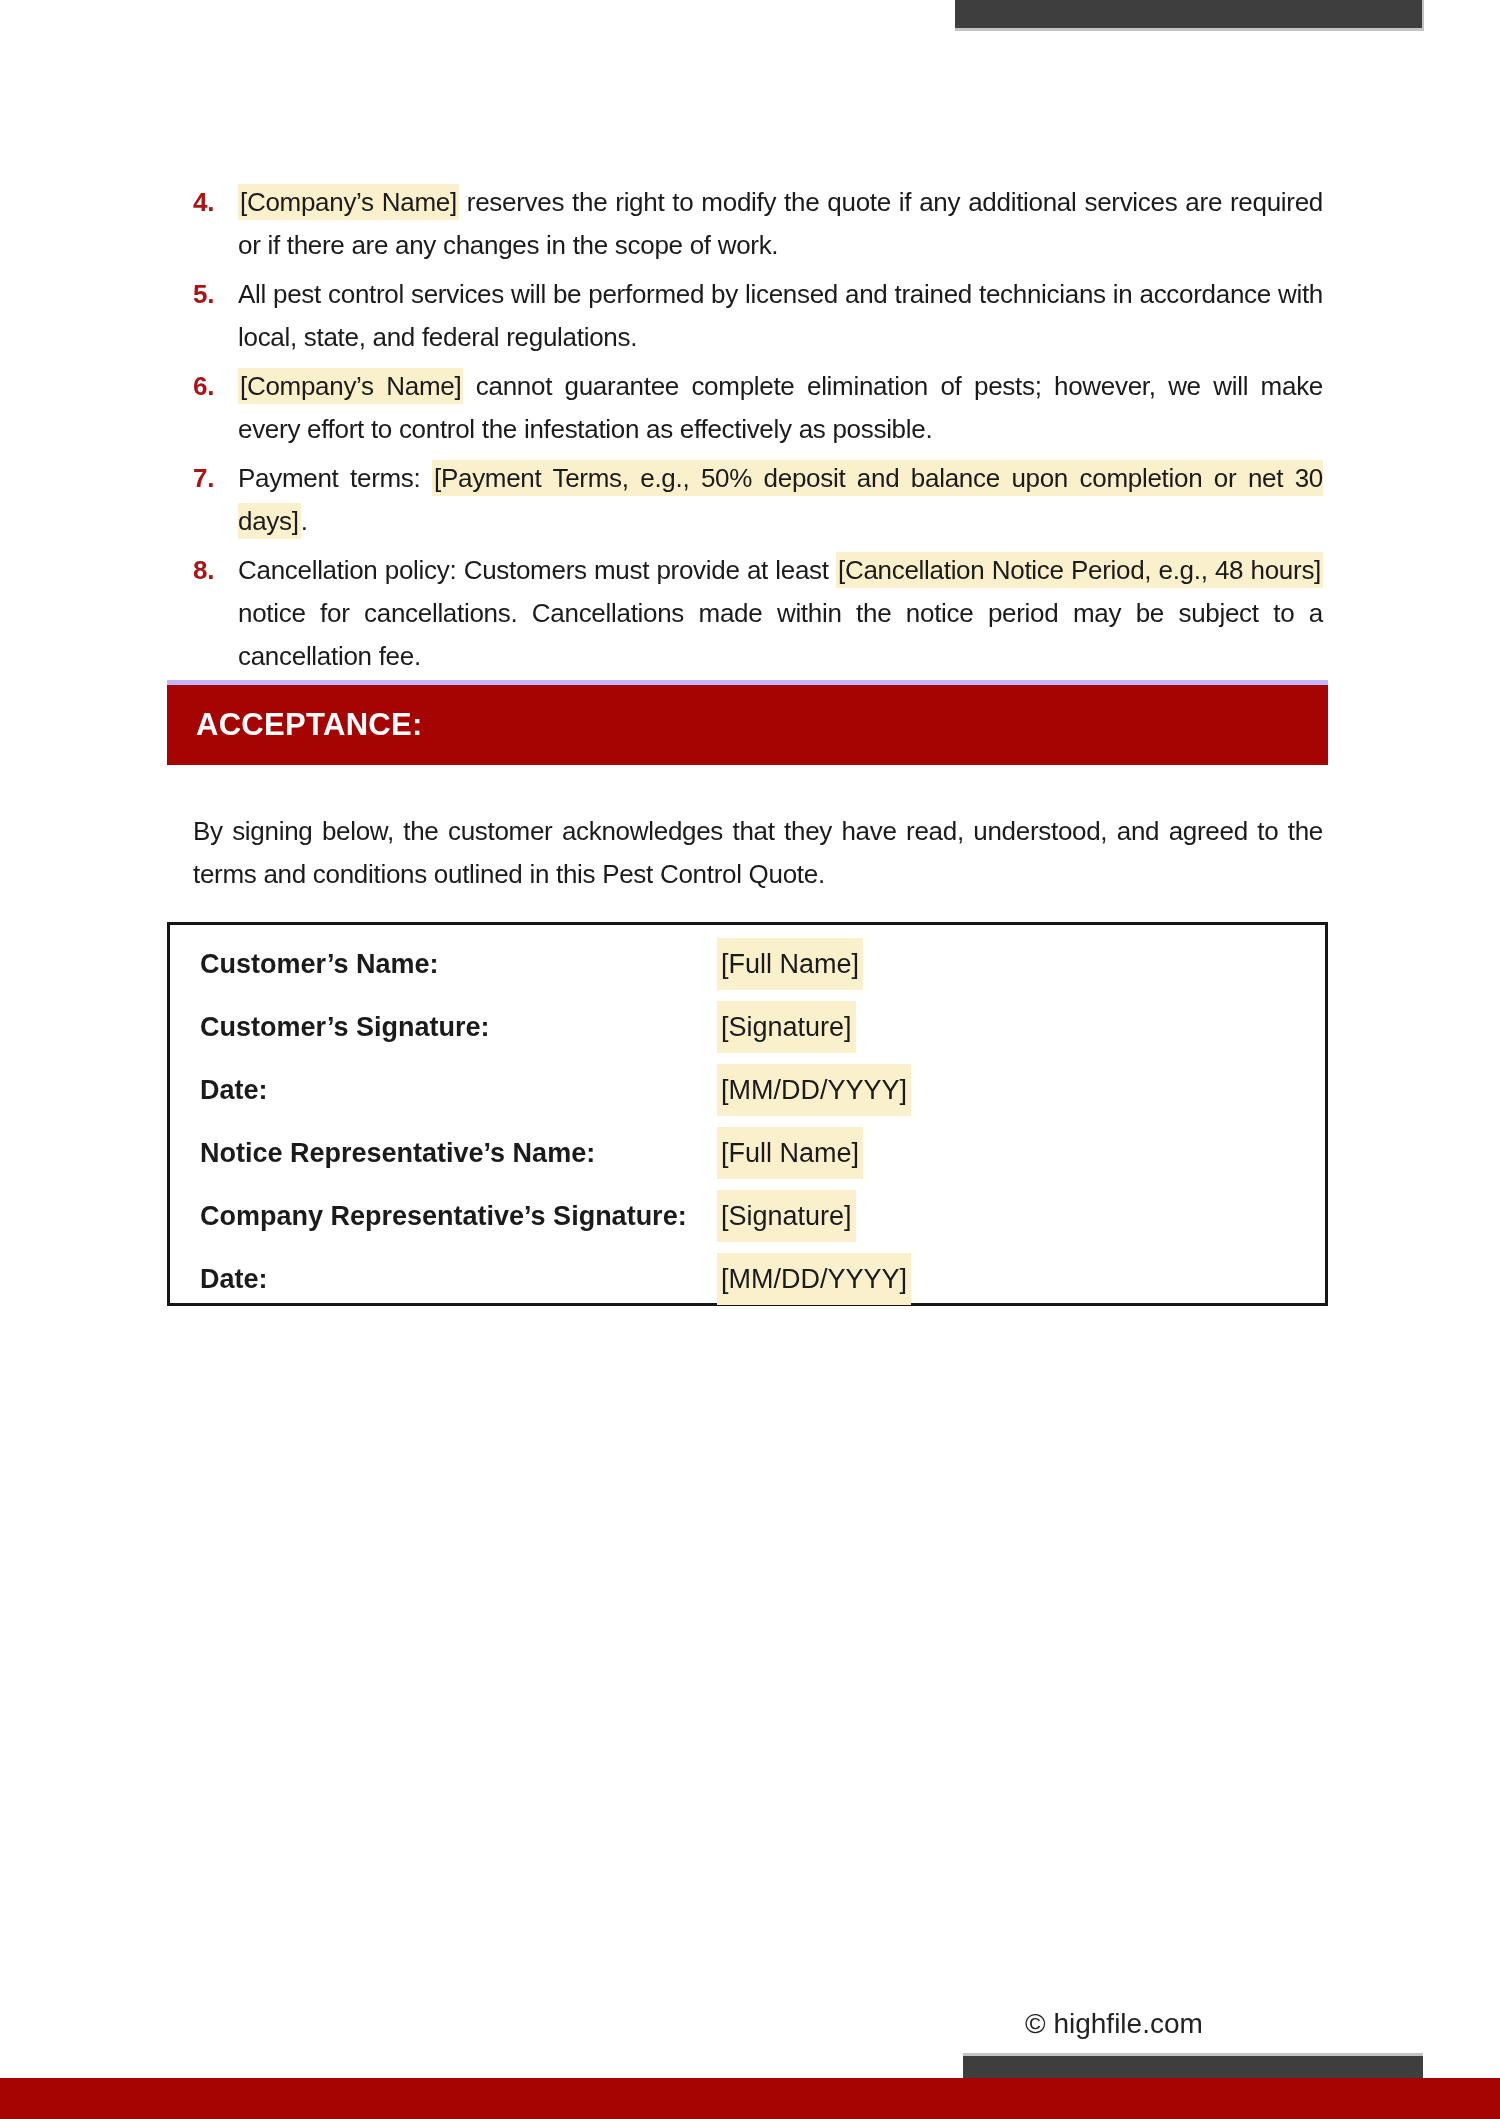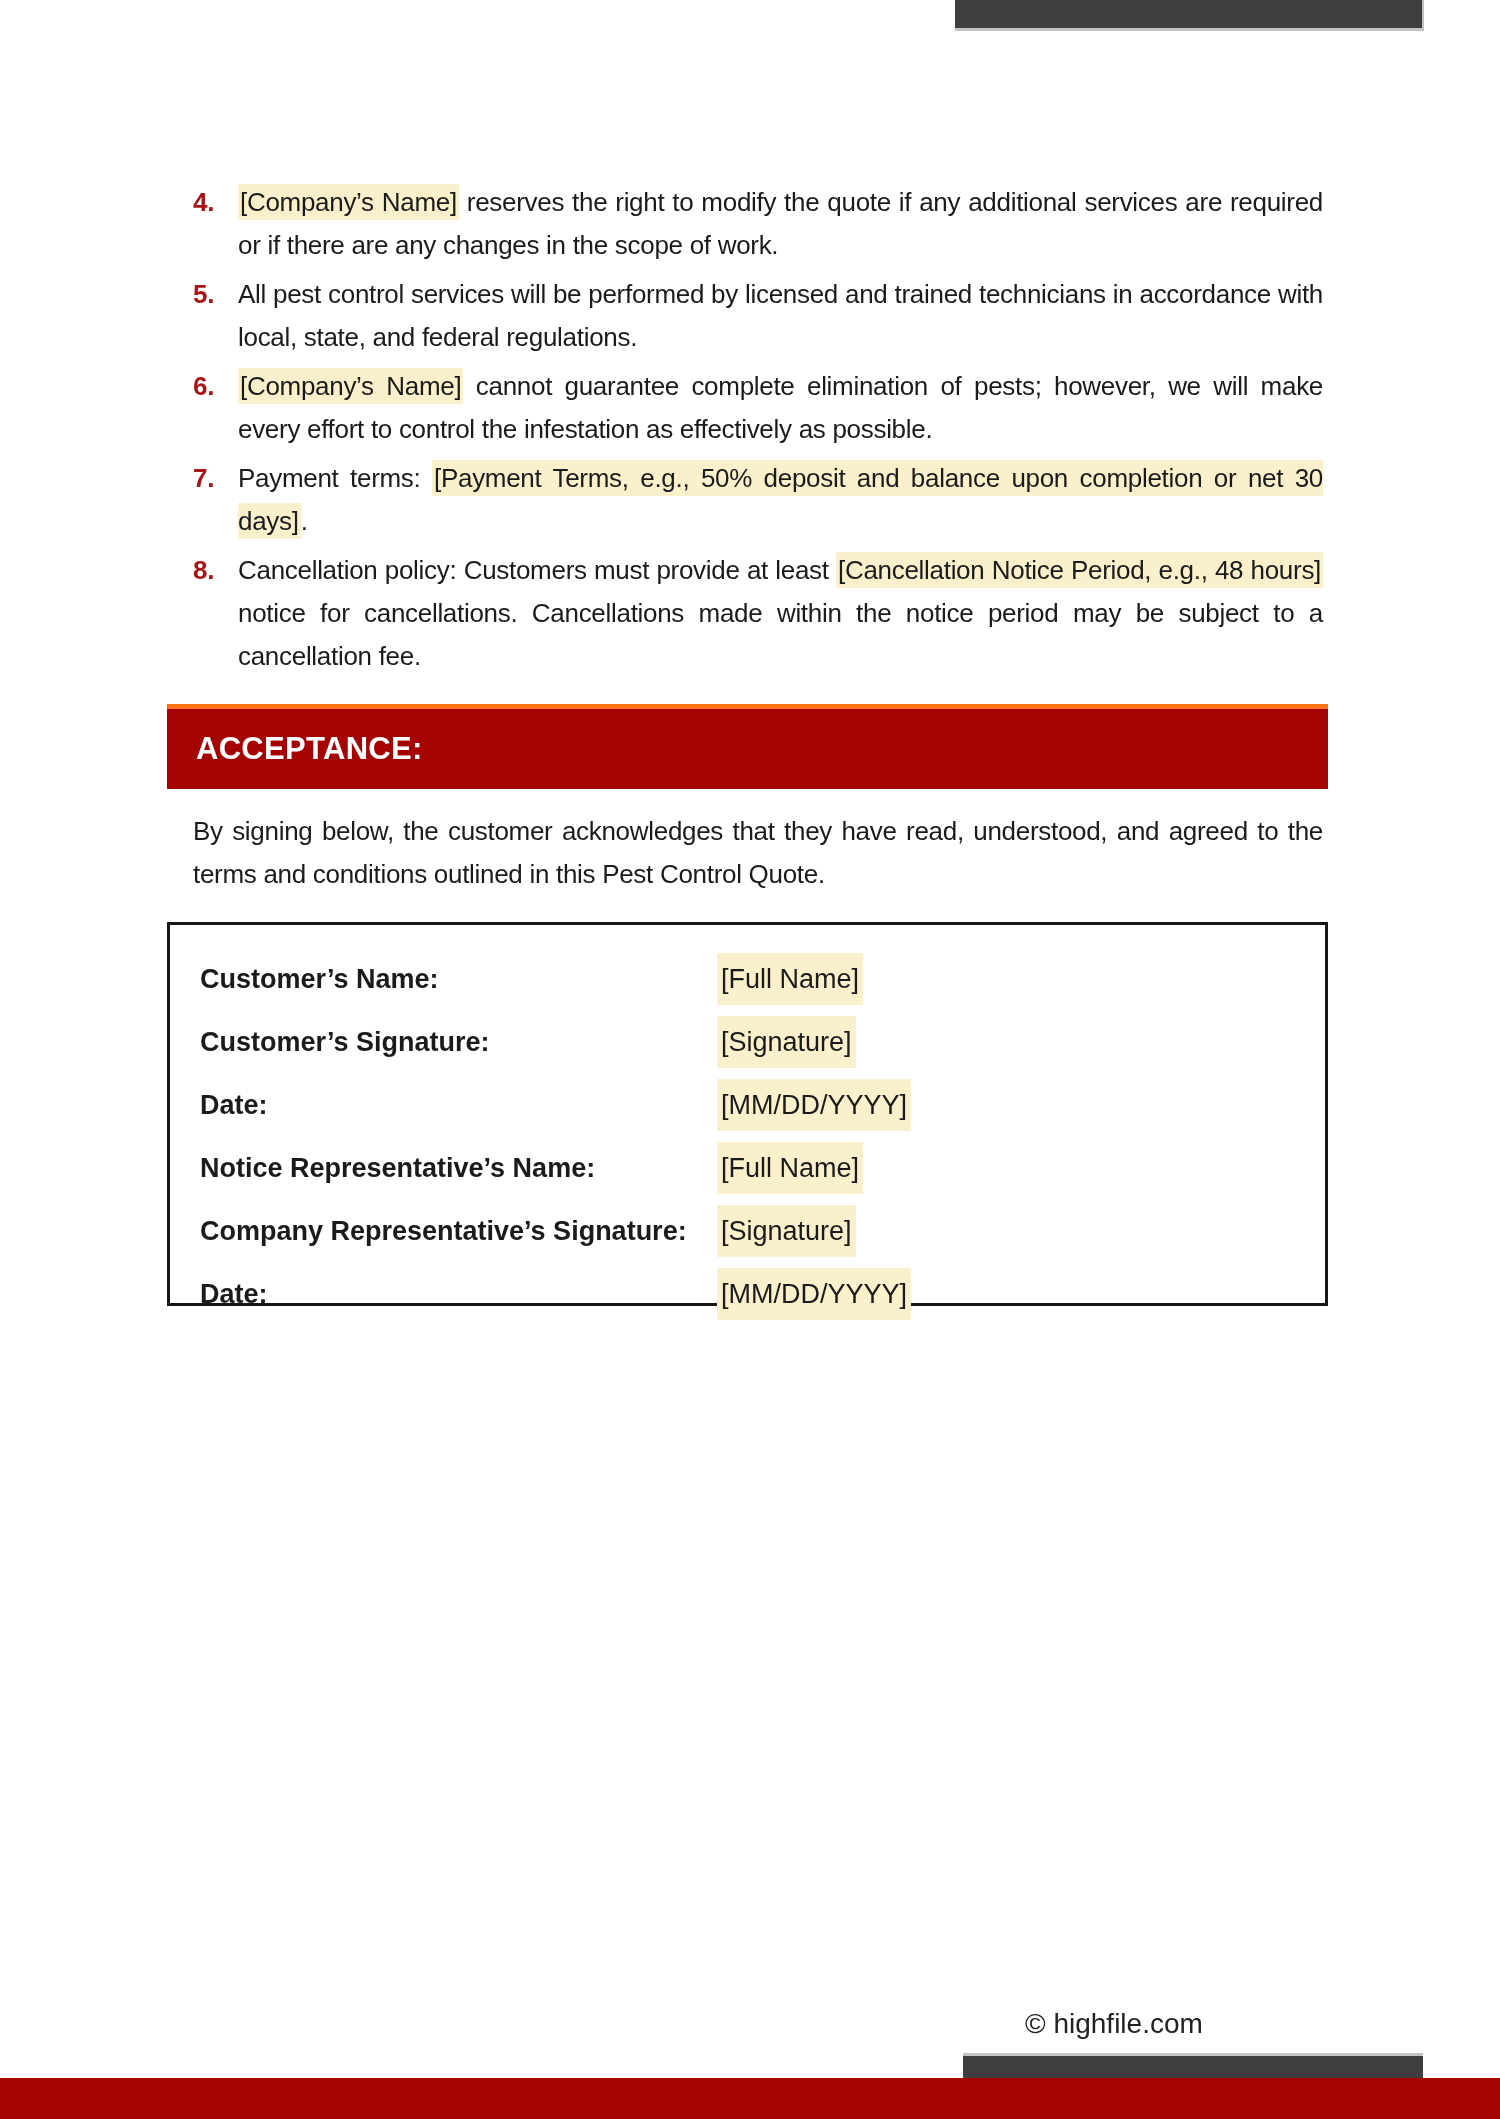--- a/index.html
+++ b/index.html
@@ -35,40 +35,40 @@
   }
   .term-item{position:relative;padding-left:45px;margin-bottom:6px;}
   .num{
     position:absolute;left:0;top:0;
     color:var(--numred,#aa1414);font-weight:bold;
   }
   .b{font-weight:normal;}
   .hl{background:var(--hl,#fbf0cc);padding:3px 2px;}
   
   .acceptance-bar{
-    position:absolute;left:167px;top:704px;width:1161px;height:85px;
+    position:absolute;left:167px;top:680px;width:1161px;height:85px;
     box-sizing:border-box;
     background:var(--accent,#a60303);
-    border-top:5px solid #f97316;
+    border-top:5px solid #c4b5fd;
     display:flex;align-items:center;
     padding-left:29px;
     color:#ffffff;font-size:31px;font-weight:bold;letter-spacing:0.3px;
   }
   .acknowledge{
     position:absolute;left:193px;top:810px;width:1130px;margin:0;
     font-size:26px;line-height:43px;letter-spacing:-0.3px;text-align:justify;
   }
   
   .sign-box{
     position:absolute;left:167px;top:922px;width:1161px;height:384px;
     box-sizing:border-box;
     border:3px solid #161616;
     padding:22px 0 0 30px;
   }
-  .sign-row{display:flex;height:63px;font-size:27px;line-height:34px;align-items:center;}
+  .sign-row{display:flex;height:63px;font-size:27px;line-height:34px;align-items:flex-start;}
   .sign-label{width:517px;font-weight:bold;flex:0 0 517px;}
   .sign-value{flex:1;}
   .sign-value .hl{padding:11px 4px;}
   .footer-credit{
     position:absolute;left:1025px;top:2008px;width:300px;
     text-align:left;font-size:28px;color:#222222;
   }
 </style>
 </head>
 <body>

